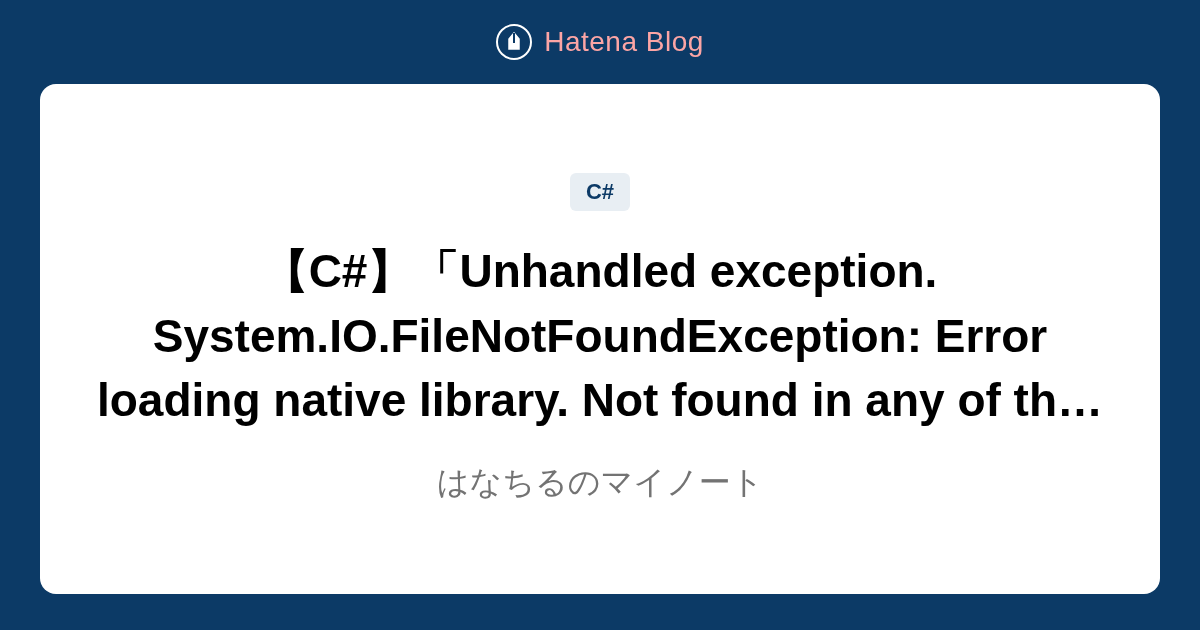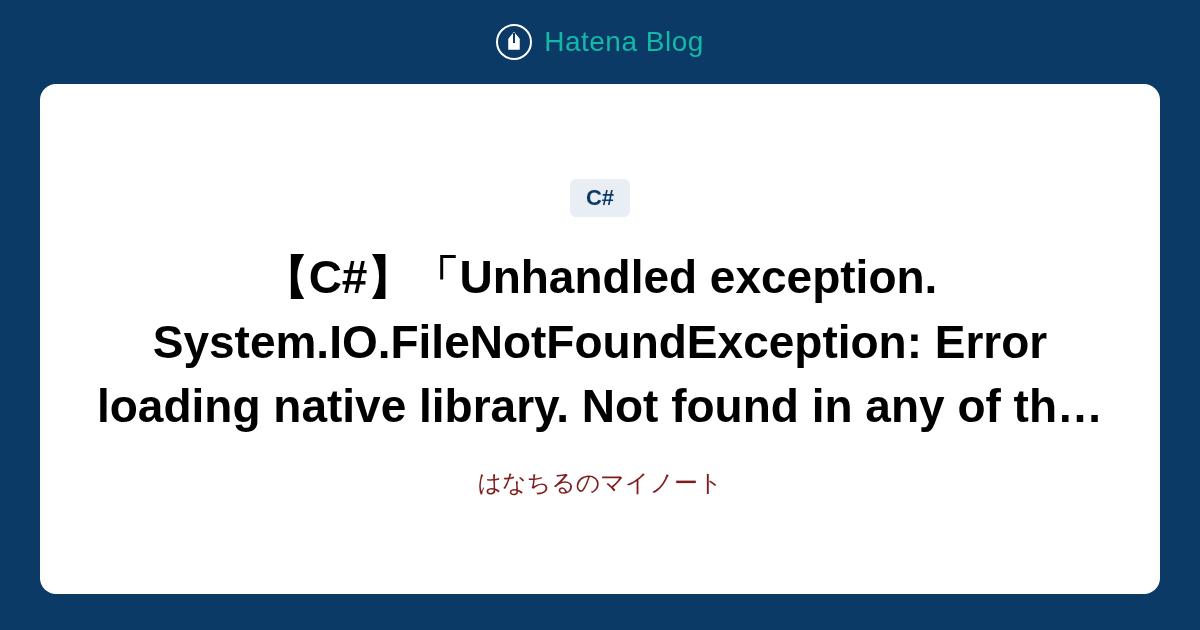--- a/index.html
+++ b/index.html
@@ -16,21 +16,21 @@
       flex-direction: column;
       align-items: center;
       padding: 0;
     }
     .header {
       display: flex;
       align-items: center;
       justify-content: center;
       gap: 12px;
       padding: 24px 0;
-      color: #14b8a6;
+      color: #fca5a5;
     }
     .logo-icon {
       width: 36px;
       height: 36px;
       border: 2px solid #ffffff;
       border-radius: 50%;
       display: flex;
       align-items: center;
       justify-content: center;
     }
@@ -67,22 +67,22 @@
       color: #000000;
       font-size: 46px;
       font-weight: 700;
       text-align: center;
       line-height: 1.4;
       margin-bottom: 28px;
       word-break: break-word;
       max-width: 100%;
     }
     .subtitle {
-      color: #7f1d1d;
-      font-size: 24px;
+      color: #737373;
+      font-size: 32px;
       font-weight: 500;
       text-align: left;
     }
   </style>
 </head>
 <body>
 
 <div class="header">
   <span class="logo-icon">
     <svg viewBox="0 0 18 22" fill="none" stroke="#ffffff" stroke-width="1.5">

